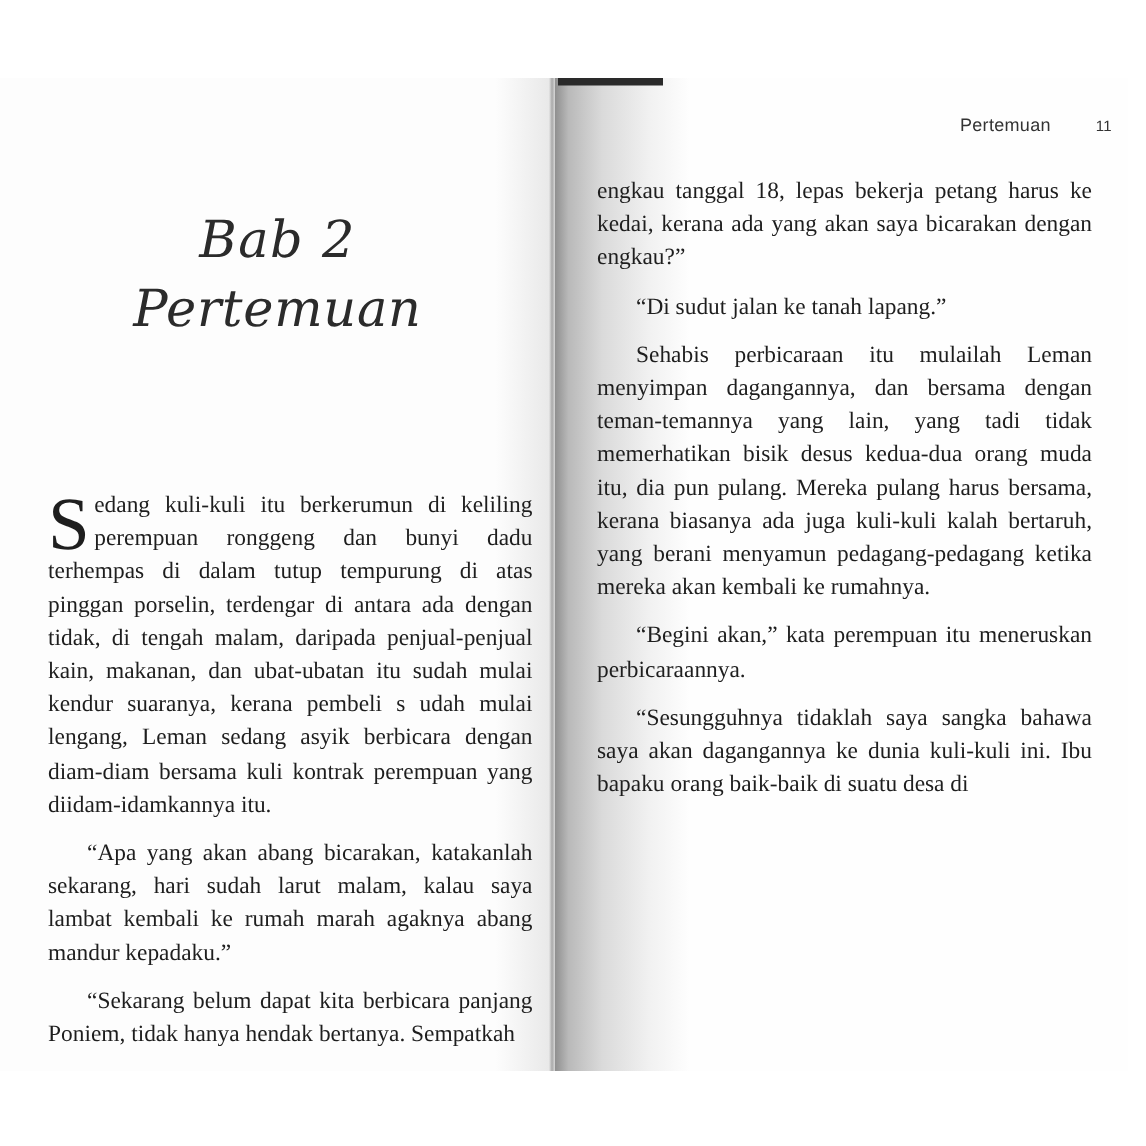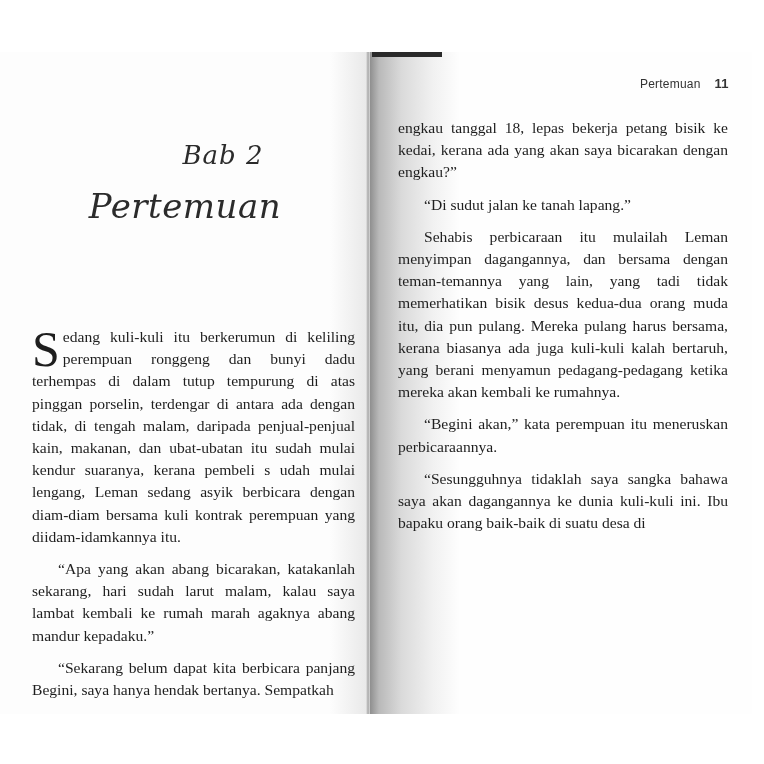--- a/index.html
+++ b/index.html
@@ -10,60 +10,60 @@
   .gutter-shadow { position:absolute; left:0; top:0; width:90px; height:100%;
     background:linear-gradient(to right, #8f8f8f 0%, #b9b9b9 10%, #dadada 35%, #f1f1f1 70%, rgba(254,254,254,0) 100%); }
   .gutter-line { position:absolute; left:366px; top:52px; width:4px; height:662px;
     background:linear-gradient(to right, #e8e8e8, #a9a9a9, #d8d8d8); }
   .top-band { position:absolute; left:372px; top:52px; width:70px; height:5px; background:#2a2a2a; }
   .left-shade { position:absolute; left:330px; top:52px; width:40px; height:662px;
     background:linear-gradient(to right, rgba(255,255,255,0), rgba(225,225,225,0.8)); }
 
   .chapter-title { position:absolute; left:0; width:370px; text-align:center;
     font-family:"DejaVu Serif", serif; font-style:italic; color:#2b2b2b; }
-  .chapter-num { top:140px; font-size:26px; letter-spacing:1px;margin-left:38px; }
+  .chapter-num { top:140px; font-size:34px; letter-spacing:1px; }
   .chapter-name { top:186px; font-size:34px; letter-spacing:0.5px; }
 
   .body-text { font-family:"Liberation Serif", serif; font-size:15.6px; line-height:22.2px;
     color:#1e1e1e; text-align:justify; }
   .body-text p { margin:0 0 10px 0; text-indent:26px; }
   .body-text p.no-indent { text-indent:0; }
   .left-body { position:absolute; left:32px; top:326px; width:323px; }
   .dropcap { float:left; font-size:50px; line-height:40px; margin:3px 3px 0 0; font-family:"Liberation Serif", serif; color:#1e1e1e; }
 
   .running-head { position:absolute; left:640px; top:76px; font-family:"Liberation Sans", sans-serif;
     font-size:12px; color:#333; letter-spacing:0.2px; }
-  .running-head .page-num { margin-left:14px; font-size:13px;font-weight:bold; }
+  .running-head .page-num { margin-left:30px; font-size:10px; }
   .right-body { position:absolute; left:398px; top:117px; width:330px; }
 </style>
 </head>
 <body>
 
 <div class="book">
   <div class="page-left"></div>
   <div class="left-shade"></div>
   <div class="page-right">
     <div class="gutter-shadow"></div>
   </div>
   <div class="gutter-line"></div>
   <div class="top-band"></div>
 
   <div class="chapter-title chapter-num">Bab 2</div>
   <div class="chapter-title chapter-name">Pertemuan</div>
 
   <div class="body-text left-body">
     <p class="no-indent"><span class="dropcap">S</span><span>edang kuli-kuli itu berkerumun di keliling perempuan ronggeng dan bunyi dadu terhempas di dalam tutup tempurung di atas pinggan porselin, terdengar di antara ada dengan tidak, di tengah malam, daripada penjual-penjual kain, makanan, dan ubat-ubatan itu sudah mulai kendur suaranya, kerana pembeli s udah mulai lengang, Leman sedang asyik berbicara dengan diam-diam bersama kuli kontrak perempuan yang diidam-idamkannya itu.</span></p>
     <p>“Apa yang akan abang bicarakan, katakanlah sekarang, hari sudah larut malam, kalau saya lambat kembali ke rumah marah agaknya abang mandur kepadaku.”</p>
-    <p>“Sekarang belum dapat kita berbicara panjang Begini, saya hanya hendak bertanya. Sempatkah</p>
+    <p>“Sekarang belum dapat kita berbicara panjang Poniem, tidak hanya hendak bertanya. Sempatkah</p>
   </div>
 
   <div class="running-head">
     <span>Pertemuan</span><span class="page-num">11</span>
   </div>
 
   <div class="body-text right-body">
-    <p class="no-indent">engkau tanggal 18, lepas bekerja petang bisik ke kedai, kerana ada yang akan saya bicarakan dengan engkau?”</p>
+    <p class="no-indent">engkau tanggal 18, lepas bekerja petang harus ke kedai, kerana ada yang akan saya bicarakan dengan engkau?”</p>
     <p>“Di sudut jalan ke tanah lapang.”</p>
     <p>Sehabis perbicaraan itu mulailah Leman menyimpan dagangannya, dan bersama dengan teman-temannya yang lain, yang tadi tidak memerhatikan bisik desus kedua-dua orang muda itu, dia pun pulang. Mereka pulang harus bersama, kerana biasanya ada juga kuli-kuli kalah bertaruh, yang berani menyamun pedagang-pedagang ketika mereka akan kembali ke rumahnya.</p>
     <p>“Begini akan,” kata perempuan itu meneruskan perbicaraannya.</p>
     <p>“Sesungguhnya tidaklah saya sangka bahawa saya akan dagangannya ke dunia kuli-kuli ini. Ibu bapaku orang baik-baik di suatu desa di</p>
   </div>
 </div>
 
 </body></html>

